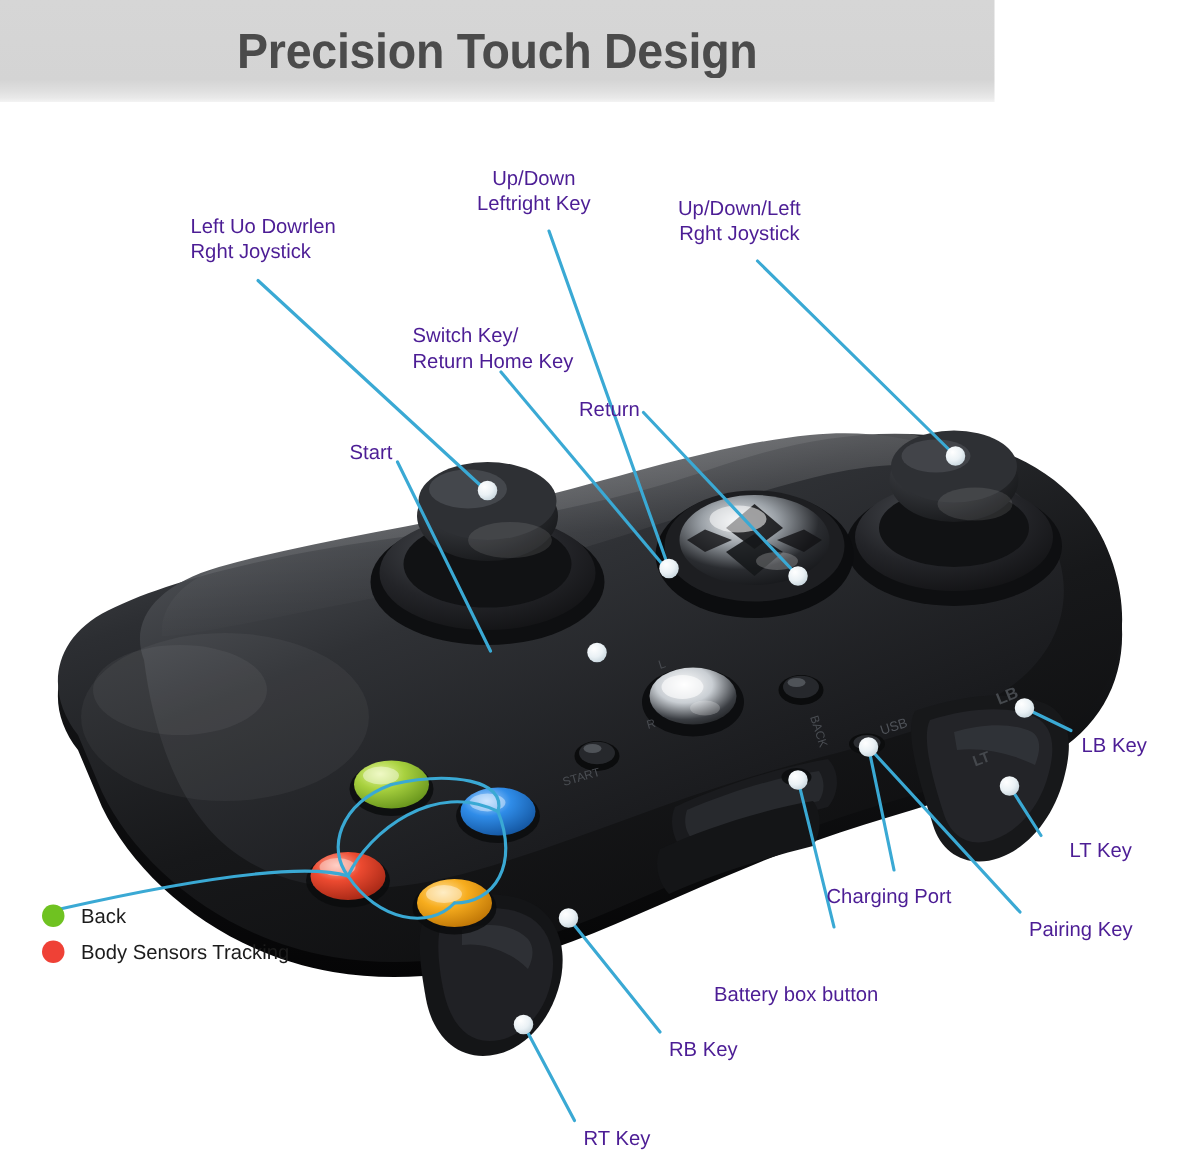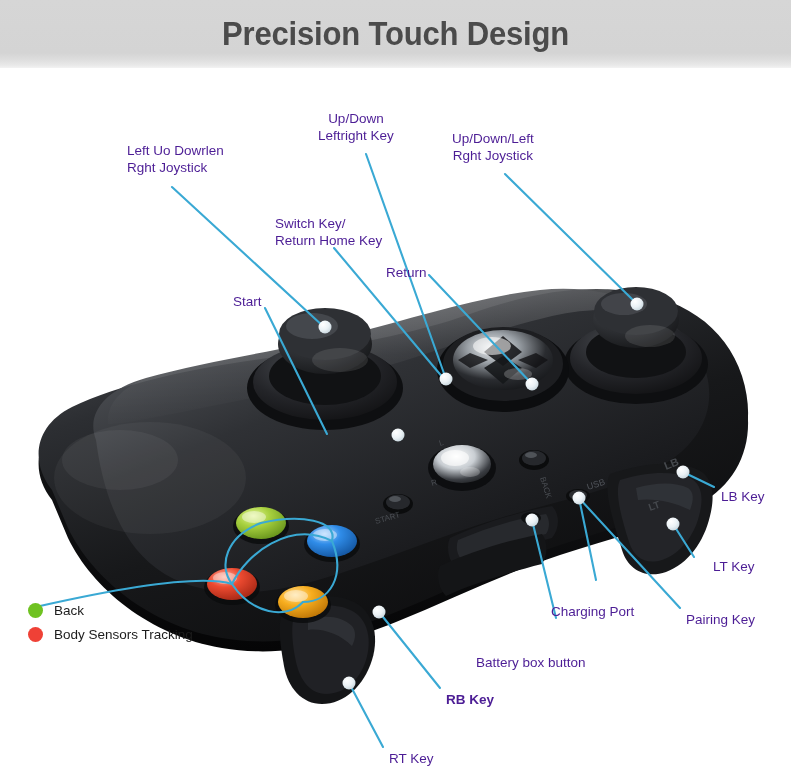--- a/index.html
+++ b/index.html
@@ -19,21 +19,21 @@
     position: relative;
     width: 791px;
     height: 768px;
     background: #ffffff;
   }
 
   
   #header-banner {
     position: absolute;
     left: 0; top: 0;
-    width: 791px;
+    width: 663px;
     height: 68px;
     background: linear-gradient(to bottom, #d6d6d6 0%, #d4d4d4 78%, #dedede 88%, #e9e9e9 96%, #f3f3f3 100%);
     display: flex;
     align-items: center;
     justify-content: center;
   }
   #page-title {
     font-size: 33px;
     font-weight: bold;
     color: #4b4b4b;
@@ -427,25 +427,25 @@
     <div class="callout" style="left:386px; top:196px;">Return</div>
 
     <div class="callout" style="left:233px; top:225px;">Start</div>
 
     <div class="callout" style="left:721px; top:420px;">LB Key</div>
 
     <div class="callout" style="left:701px; top:490px;margin-left:12px;">LT Key</div>
 
     <div class="callout" style="left:686px; top:543px;">Pairing Key</div>
 
-    <div class="callout" style="left:551px; top:521px;margin-top:14px;">Charging Port</div>
+    <div class="callout" style="left:551px; top:521px;">Charging Port</div>
 
     <div class="callout" style="left:476px; top:558px;margin-top:28px;">Battery box button</div>
 
-    <div class="callout" style="left:446px; top:623px;font-weight:bold;">RB Key</div>
+    <div class="callout" style="left:446px; top:623px;">RB Key</div>
 
     <div class="callout" style="left:389px; top:682px;">RT Key</div>
 
     <div id="legend">
       <div class="legend-row">
         <span class="legend-dot" style="background:#6fc221"></span>
         <span class="legend-text">Back</span>
       </div>
       <div class="legend-row">
         <span class="legend-dot" style="background:#ef4136"></span>

